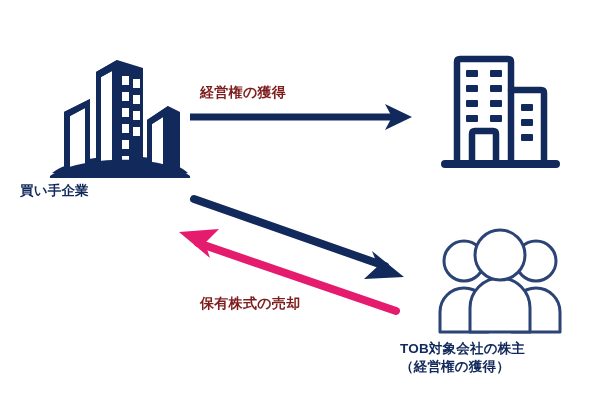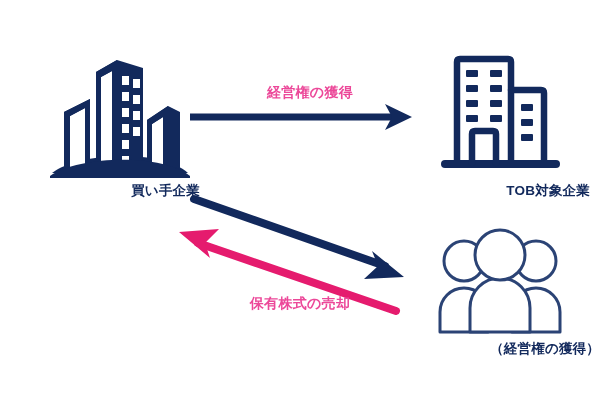--- a/index.html
+++ b/index.html
@@ -21,32 +21,31 @@
   }
   .svg-layer {
     position: absolute;
     left: 0;
     top: 0;
     width: 600px;
     height: 400px;
   }
   .node-label {
     position: absolute;
-    text-align: right;
+    text-align: left;
     color: #12295C;
     font-weight: bold;
     font-size: 13.5px;
     letter-spacing: 0.2px;
     line-height: 1.35;
     white-space: nowrap;
   }
   .arrow-label {
     position: absolute;
-    text-align: center;
-    color: #ec4899;
+    color: #7f1d1d;
     font-weight: bold;
     font-size: 14px;
     letter-spacing: 0.3px;
     white-space: nowrap;
   }
   #label-buyer   { left: 20px;  top: 182px; width: 180px; }
   #label-target  { left: 410px; top: 182px; width: 180px; }
   #label-holders { left: 400px; top: 340px; width: 200px; }
   #label-acquisition { left: 200px; top: 84px;  width: 220px; }
   #label-consideration { left: 230px; top: 196px; width: 140px; }
@@ -143,23 +142,23 @@
 
     <g>
       <path d="M396 311 L198 243" stroke="#E51B6E" stroke-width="8" stroke-linecap="round" fill="none"></path>
       <path d="M210 258 L179 232 L219 229 L205 243 Z" fill="#E51B6E"></path>
     </g>
 
   </svg>
 
   <div class="node-label" id="label-buyer">買い手企業</div>
 
-  <div class="node-label" id="label-target">TOB対象企業</div>
 
   <div class="node-label" id="label-holders">
+    <div>TOB対象会社の株主</div>
     <div>（経営権の獲得）</div>
   </div>
 
   <div class="arrow-label" id="label-acquisition">経営権の獲得</div>
 
 
   <div class="arrow-label" id="label-sale">保有株式の売却</div>
 
 </div>
 

